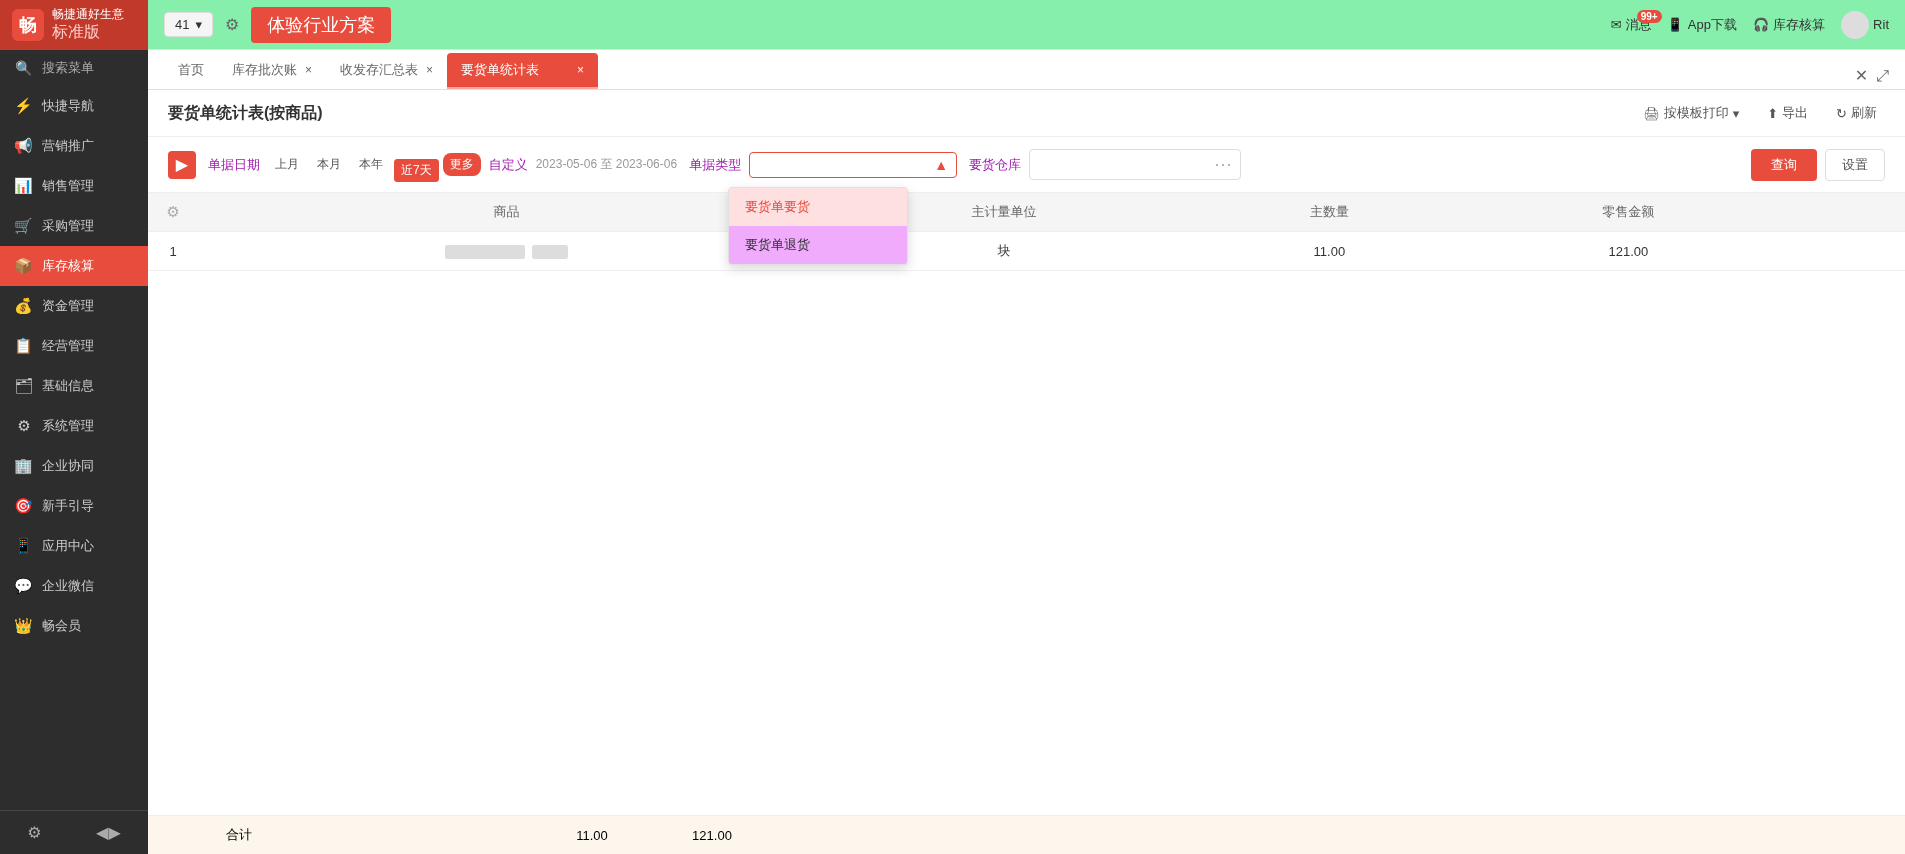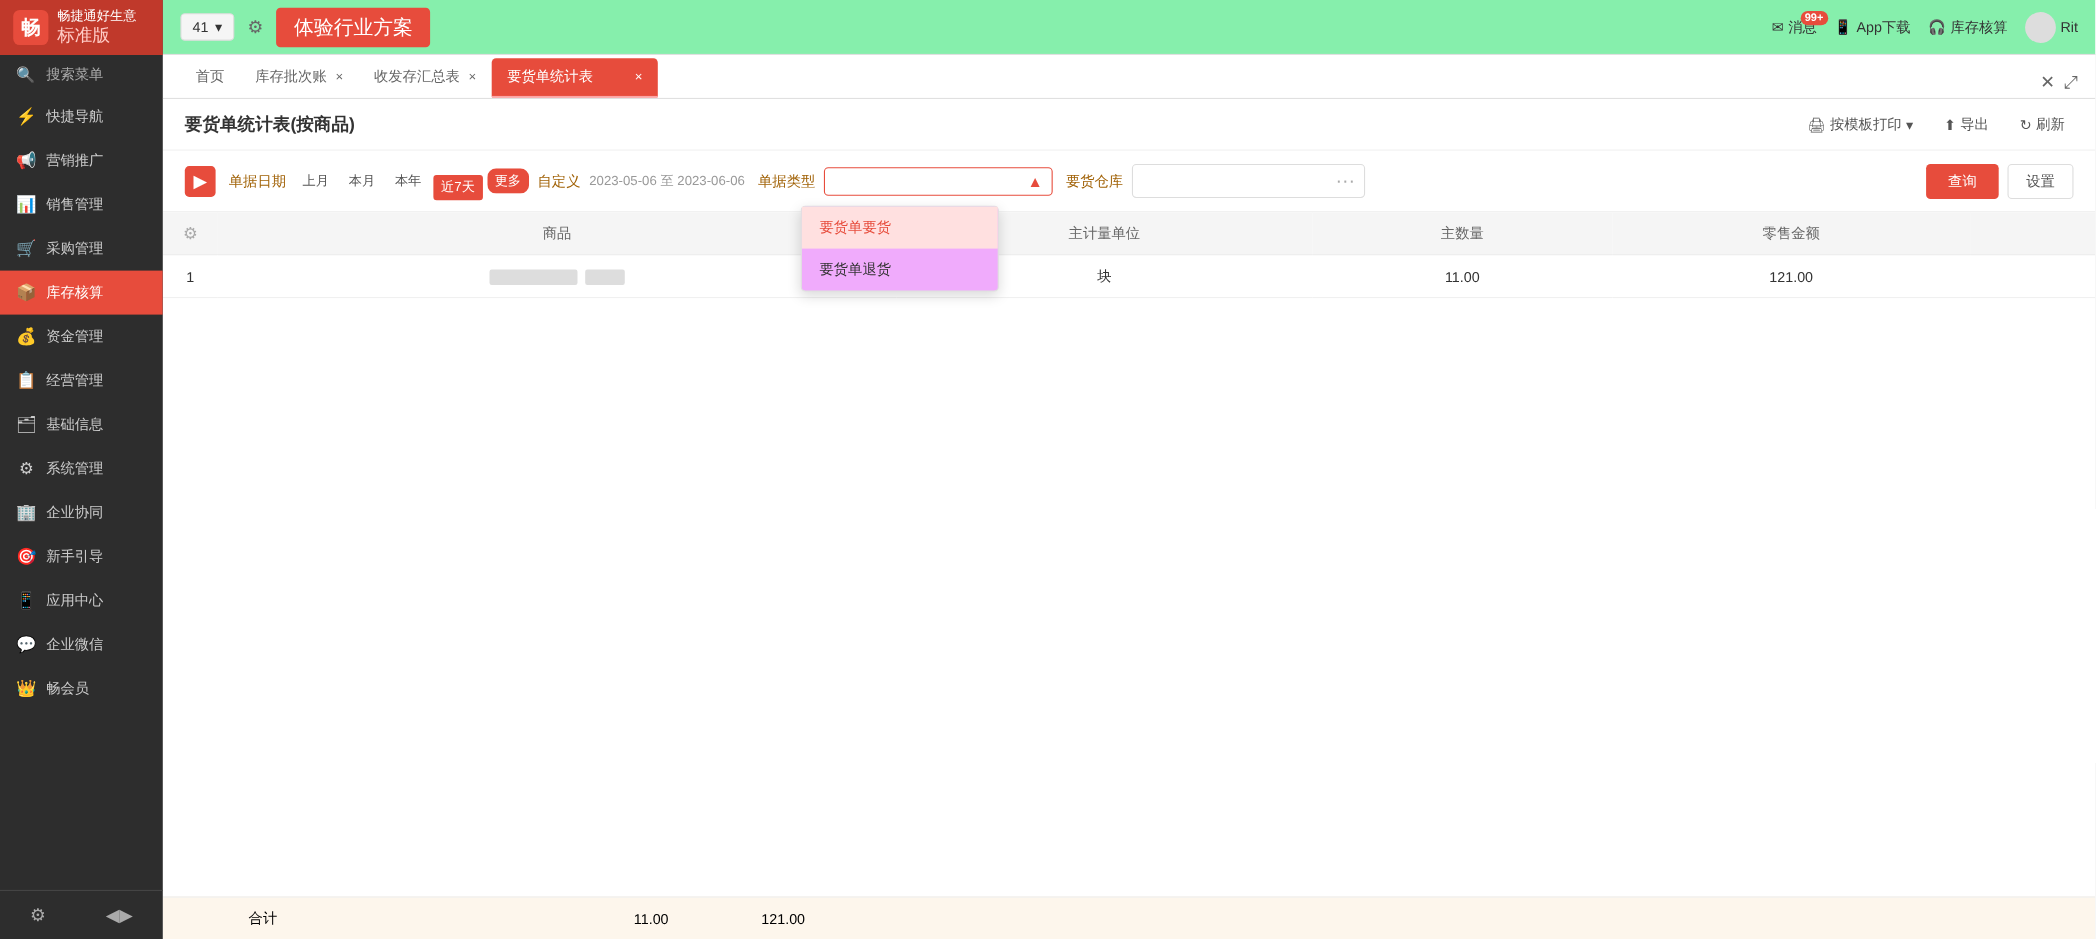--- a/index.html
+++ b/index.html
@@ -296,21 +296,21 @@
       font-size: 16px;
       flex-shrink: 0;
     }
     .filter-group {
       display: flex;
       align-items: center;
       gap: 8px;
     }
     .filter-label {
       font-size: 13px;
-      color: #a16207;
+      color: #a21caf;
       white-space: nowrap;
     }
     .date-btns {
       display: flex;
       align-items: center;
       gap: 4px;
     }
     .date-btn {
       font-size: 12px;
       color: #555;

